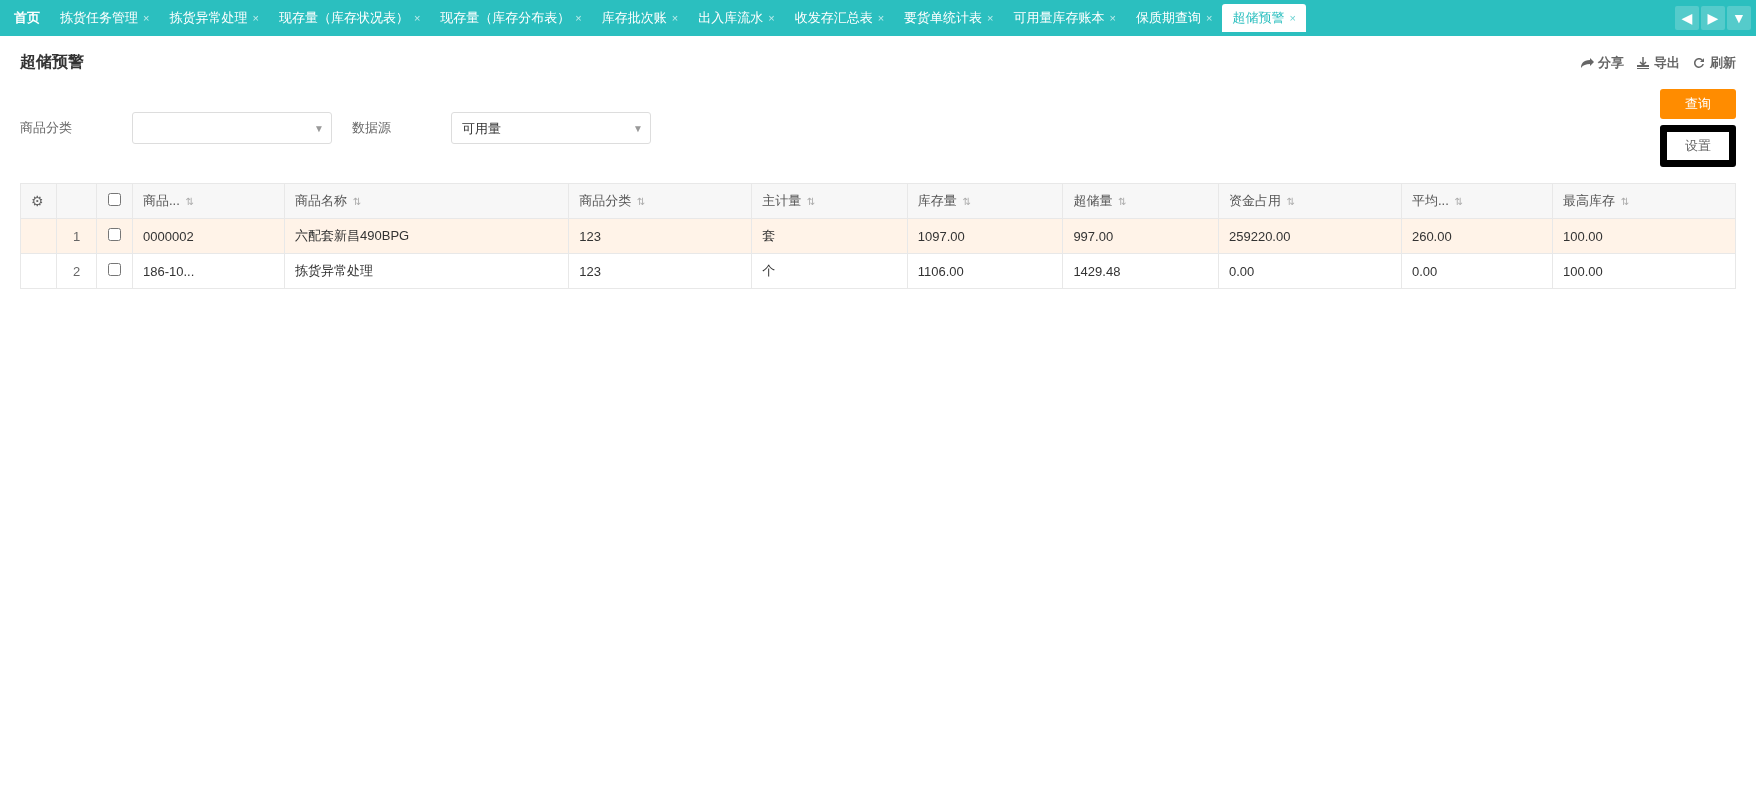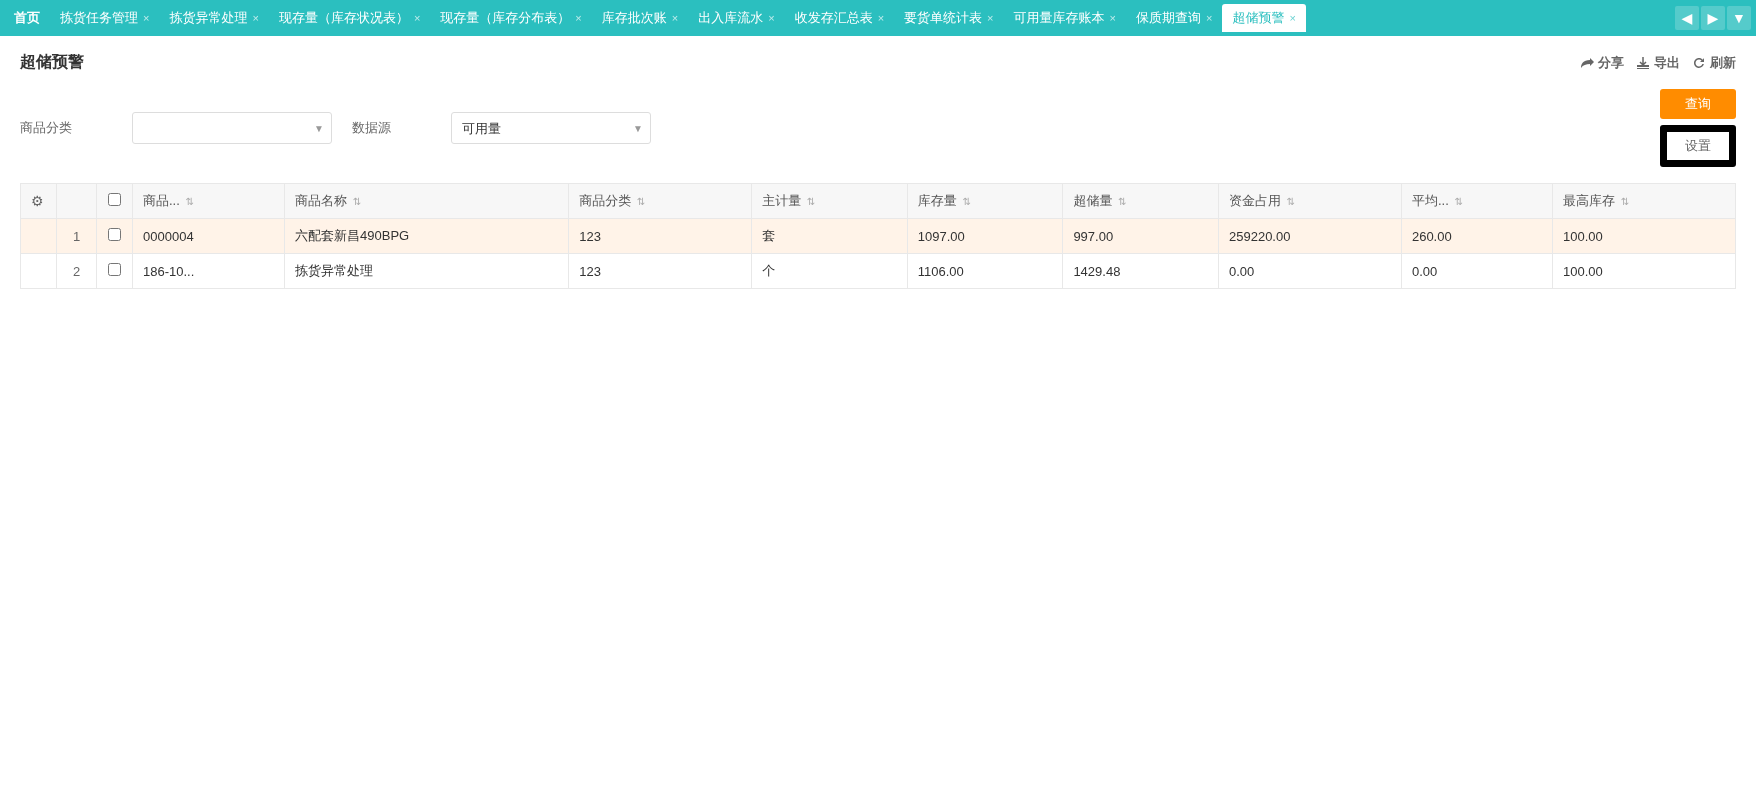--- a/index.html
+++ b/index.html
@@ -365,21 +365,21 @@
           <span>最高库存</span>
           <span class="sort-icon">⇅</span>
         </th>
       </tr>
     </thead>
     <tbody id="table-body">
     <tr class="row-highlight">
       <td class="col-settings"></td>
       <td class="col-index">1</td>
       <td class="col-checkbox"><input type="checkbox" style=""></td>
-      <td>0000004</td>
+      <td>0000002</td>
       <td>六配套新昌490BPG</td>
       <td>123</td>
       <td>套</td>
       <td>1097.00</td>
       <td>997.00</td>
       <td>259220.00</td>
       <td>260.00</td>
       <td>100.00</td>
     </tr>
         <tr>

